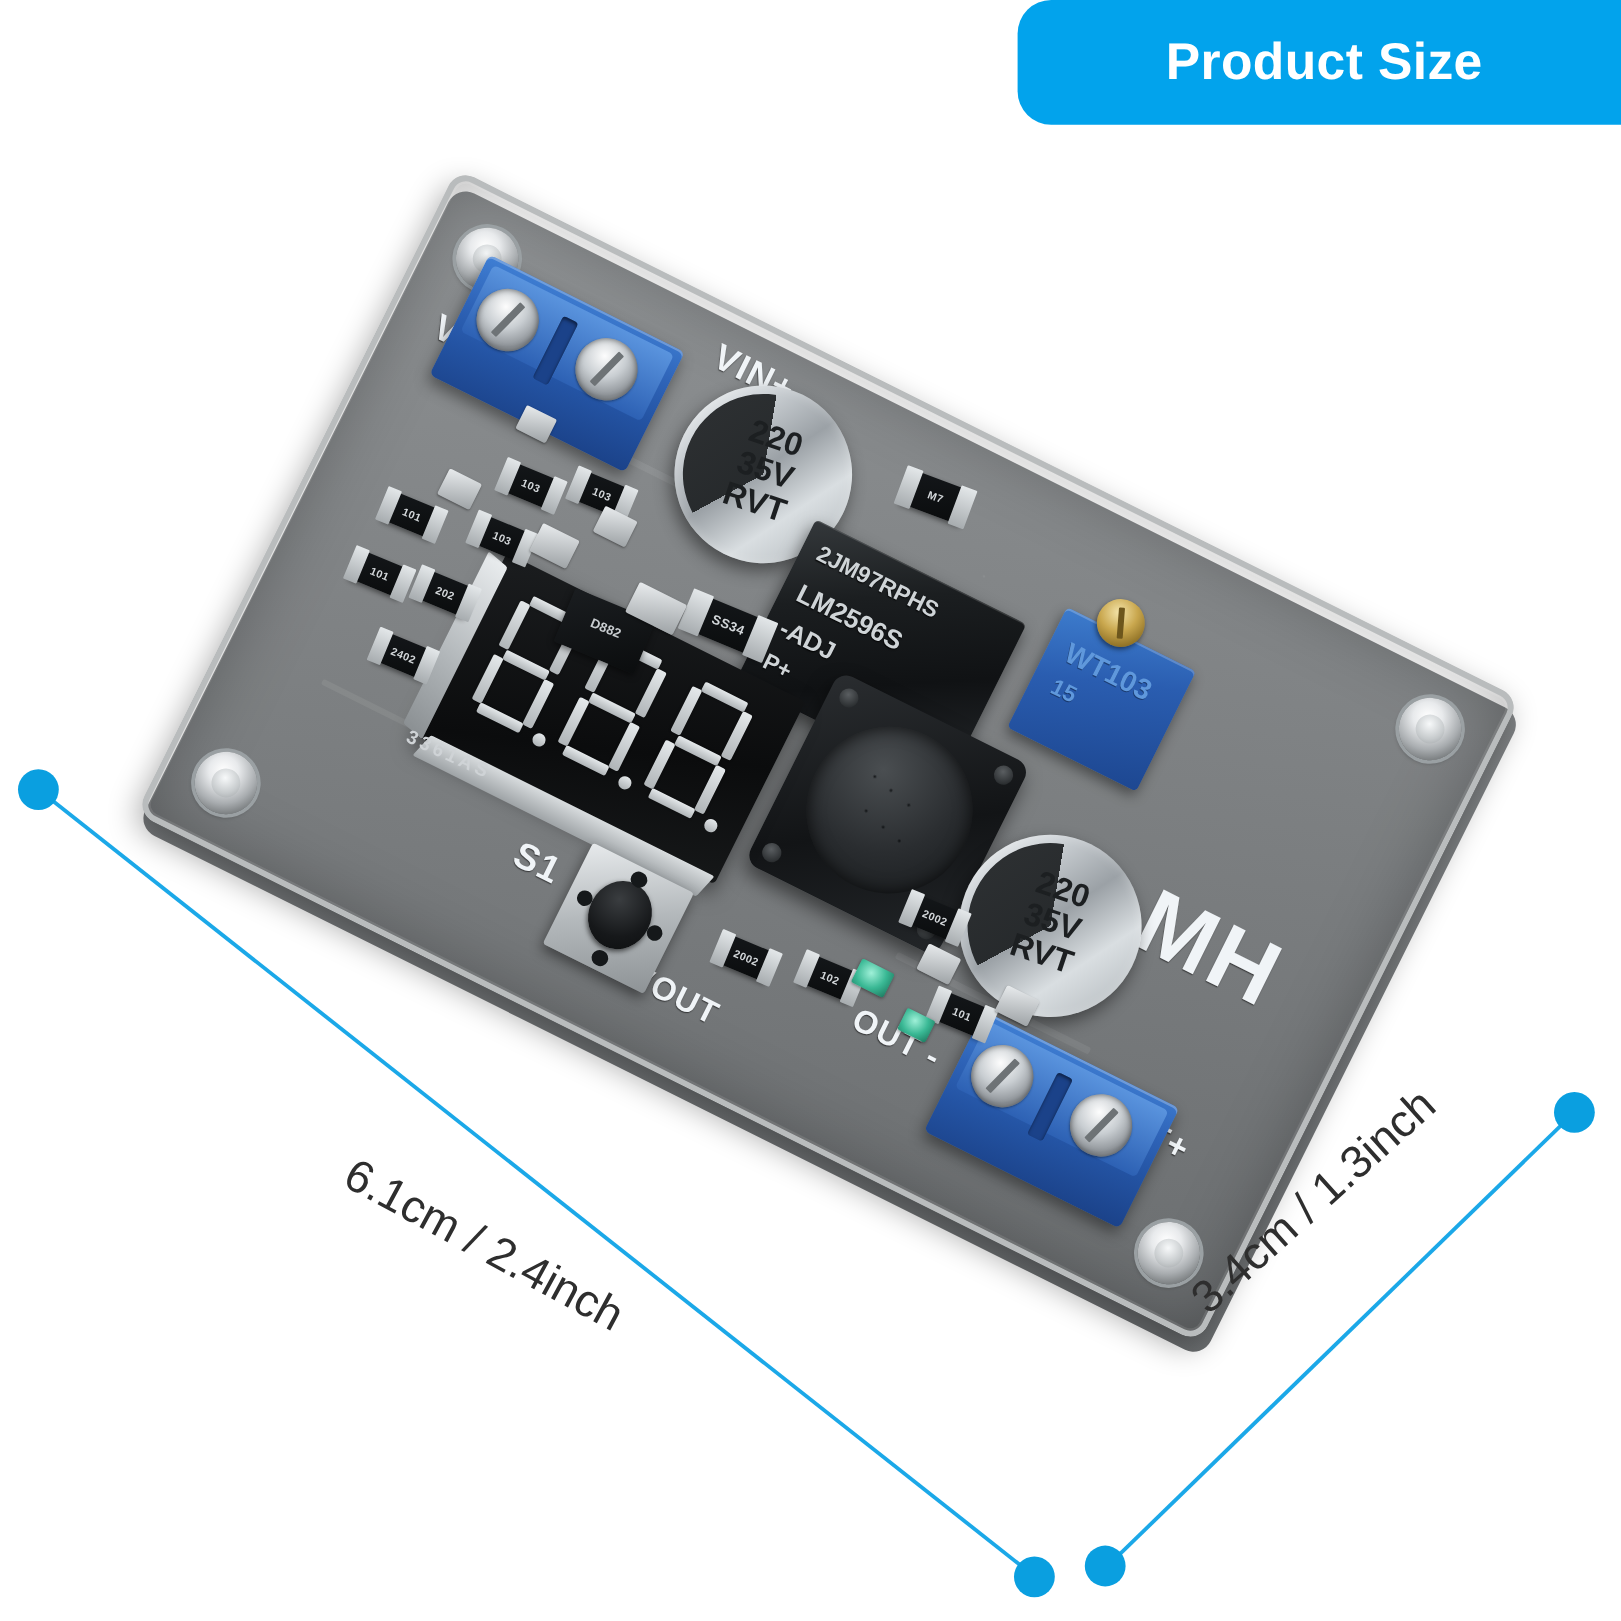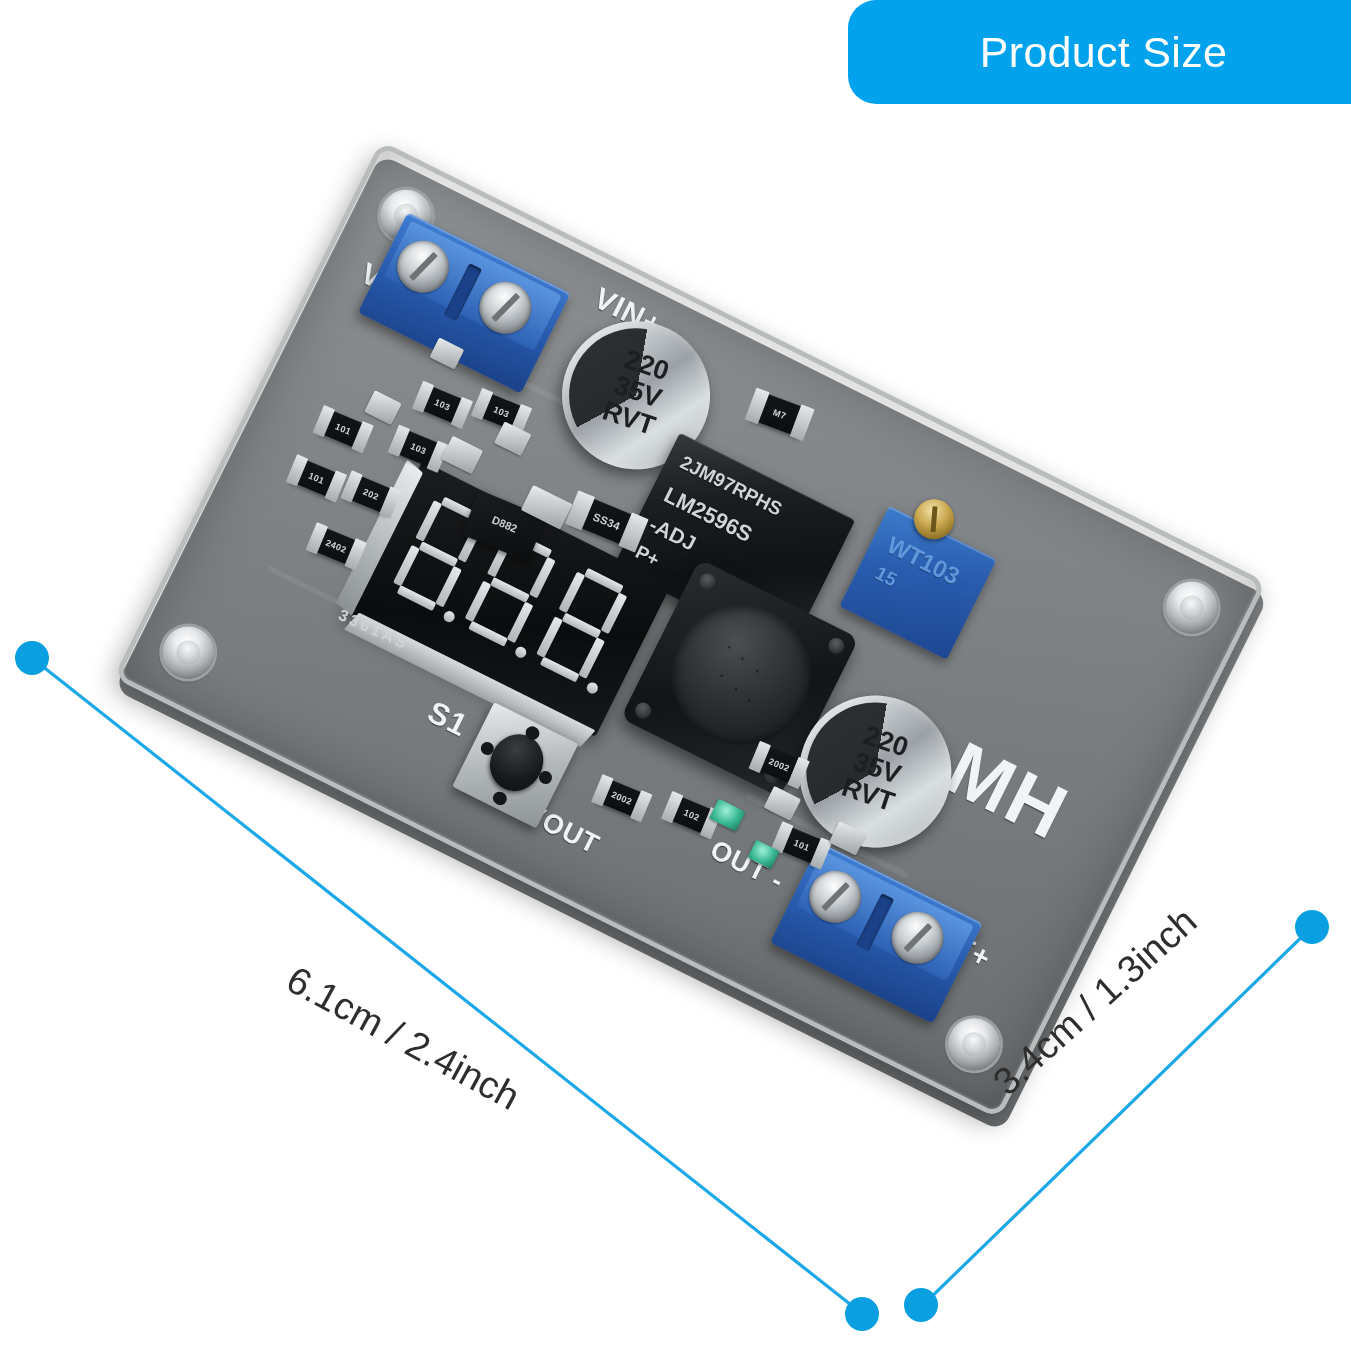--- a/index.html
+++ b/index.html
@@ -4,21 +4,21 @@
 <style>
   html,body{margin:0;padding:0;}
   body{width:1351px;height:1351px;background:#ffffff;font-family:"Liberation Sans",sans-serif;overflow:hidden;position:relative;}
   #stage{position:absolute;inset:0;width:1351px;height:1351px;}
 
   
   .badge{position:absolute;left:848px;top:0px;width:503px;height:104px;
     background:#02a3ec;border-radius:0 0 0 28px;
     border-top-left-radius:28px;border-bottom-left-radius:28px;
     display:flex;align-items:center;justify-content:center;}
-  .badge-label{color:#ffffff;font-size:43px;font-weight:normal;letter-spacing:.3px;
+  .badge-label{color:#ffffff;font-size:43px;font-weight:bold;letter-spacing:.3px;
     font-family:"Liberation Sans",sans-serif;line-height:1;padding-left:8px;}
 
   
   #dimlayer{position:absolute;left:0;top:0;width:1351px;height:1351px;pointer-events:none;}
 
   .dimtext{position:absolute;font-family:"Liberation Sans",sans-serif;
     font-size:38px;color:#2e2e2e;white-space:nowrap;font-weight:400;}
   #dim-len-label{left:300px;top:958px;transform:rotate(28.5deg);transform-origin:0 0;}
   #dim-wid-label{left:985px;top:1072px;transform:rotate(-42deg);transform-origin:0 0;}
 

